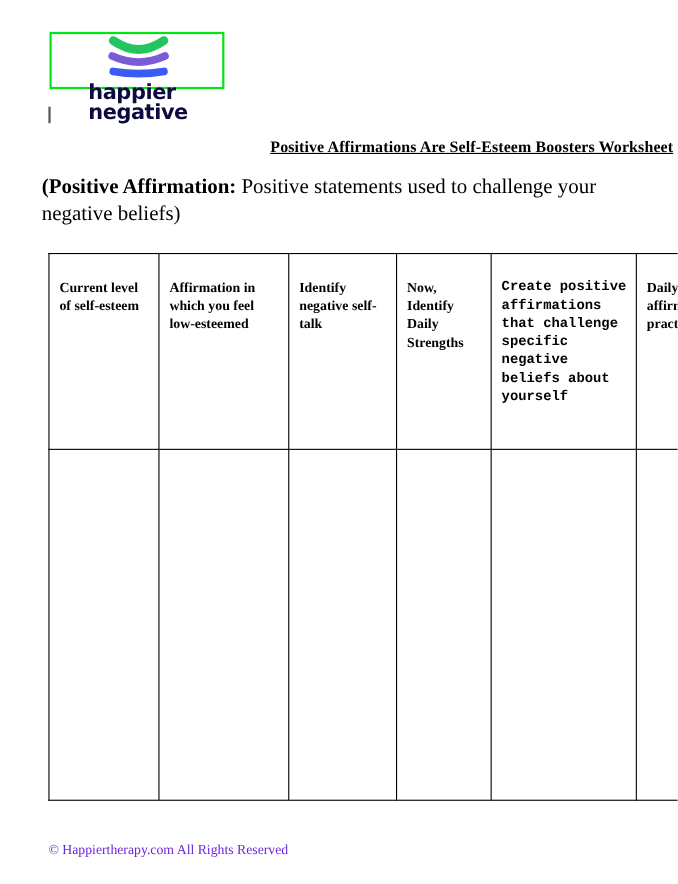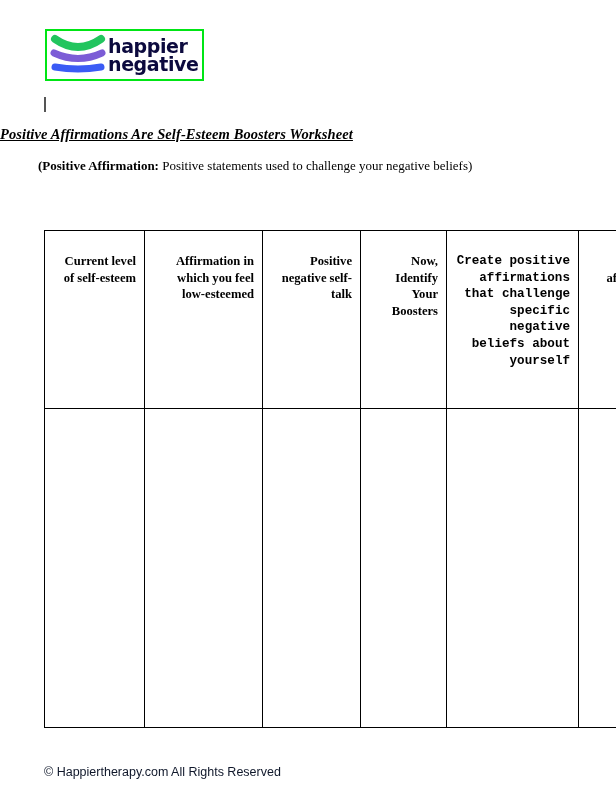--- a/index.html
+++ b/index.html
@@ -22,20 +22,21 @@
     position: absolute;
     left: 45px;
     top: 29px;
     width: 159px;
     height: 52px;
     border: 2px solid #00e515;
     box-sizing: border-box;
     background: #ffffff;
     display: flex;
     align-items: center;
+    flex-direction: column;
   }
   .logo-marks {
     width: 56px;
     height: 44px;
     margin-left: 3px;
     position: relative;
     flex: 0 0 auto;
   }
   .logo-marks svg { display: block; }
   .logo-wordmark {
@@ -59,56 +60,55 @@
     height: 15px;
     background: #555555;
   }
 
   
   .doc-title {
     position: absolute;
     left: 0;
     top: 126px;
     width: 612px;
-    text-align: left;
+    text-align: right;
     font-size: 14.5px;
     font-weight: bold;
     text-decoration: underline;
     letter-spacing: 0.1px;
-    font-style: italic;
   }
 
   
   .doc-subtitle {
     position: absolute;
     left: 38px;
     top: 158px;
     width: 540px;
-    font-size: 13px;
+    font-size: 19px;
     line-height: 1.3;
   }
   .doc-subtitle b { font-weight: bold; }
 
   
   .worksheet-table {
     position: absolute;
     left: 44px;
     top: 230px;
     width: 524px;
     border-collapse: collapse;
     table-layout: fixed;
   }
   .worksheet-table th,
   .worksheet-table td {
     border: 1px solid #000000;
     vertical-align: top;
     padding: 0;
   }
   .worksheet-table th {
-    text-align: right;
+    text-align: left;
     font-weight: bold;
     font-size: 12.6px;
     line-height: 1.32;
     height: 149px;
     padding: 22px 8px 6px 9px;
   }
   .worksheet-table td {
     height: 318px;
   }
   .col-1 { width: 82px; }
@@ -116,23 +116,23 @@
   .col-3 { width: 80px; }
   .col-4 { width: 68px; }
   .col-5 { width: 114px; font-family: Liberation Mono, monospace; }
   .col-6 { width: 80px; }
 
   
   .doc-footer {
     position: absolute;
     left: 44px;
     top: 765px;
-    font-family: Liberation Sans, sans-serif;
+    font-family: Liberation Serif, serif;
     font-size: 12.5px;
-    color: #0f172a;
+    color: #6d28d9;
   }
 </style>
 </head>
 <body>
 
 <div class="logo-box">
   <div class="logo-marks">
     <svg width="56" height="44" viewBox="0 0 56 44" xmlns="http://www.w3.org/2000/svg">
       <path d="M5 6 Q28 22 51 6" stroke="#22c55e" stroke-width="8" fill="none" stroke-linecap="round"></path>
       <path d="M4 20 Q28 31 52 20" stroke="#7c5cd6" stroke-width="7" fill="none" stroke-linecap="round"></path>
@@ -149,22 +149,22 @@
 
 <div class="doc-title">Positive Affirmations Are Self-Esteem Boosters Worksheet</div>
 
 <div class="doc-subtitle"><b>(Positive Affirmation:</b><span> Positive statements used to challenge your negative beliefs)</span></div>
 
 <table class="worksheet-table">
   <thead>
     <tr>
       <th class="col-1">Current level of self-esteem</th>
       <th class="col-2">Affirmation in which you feel low-esteemed</th>
-      <th class="col-3">Positive negative self-talk</th>
-      <th class="col-4">Now, Identify Your Boosters</th>
+      <th class="col-3">Identify negative self-talk</th>
+      <th class="col-4">Now, Identify Daily Strengths</th>
       <th class="col-5">Create positive affirmations that challenge specific negative beliefs about yourself</th>
       <th class="col-6">Daily affirmation practice</th>
     </tr>
   </thead>
   <tbody>
     <tr>
       <td class="col-1"></td>
       <td class="col-2"></td>
       <td class="col-3"></td>
       <td class="col-4"></td>

